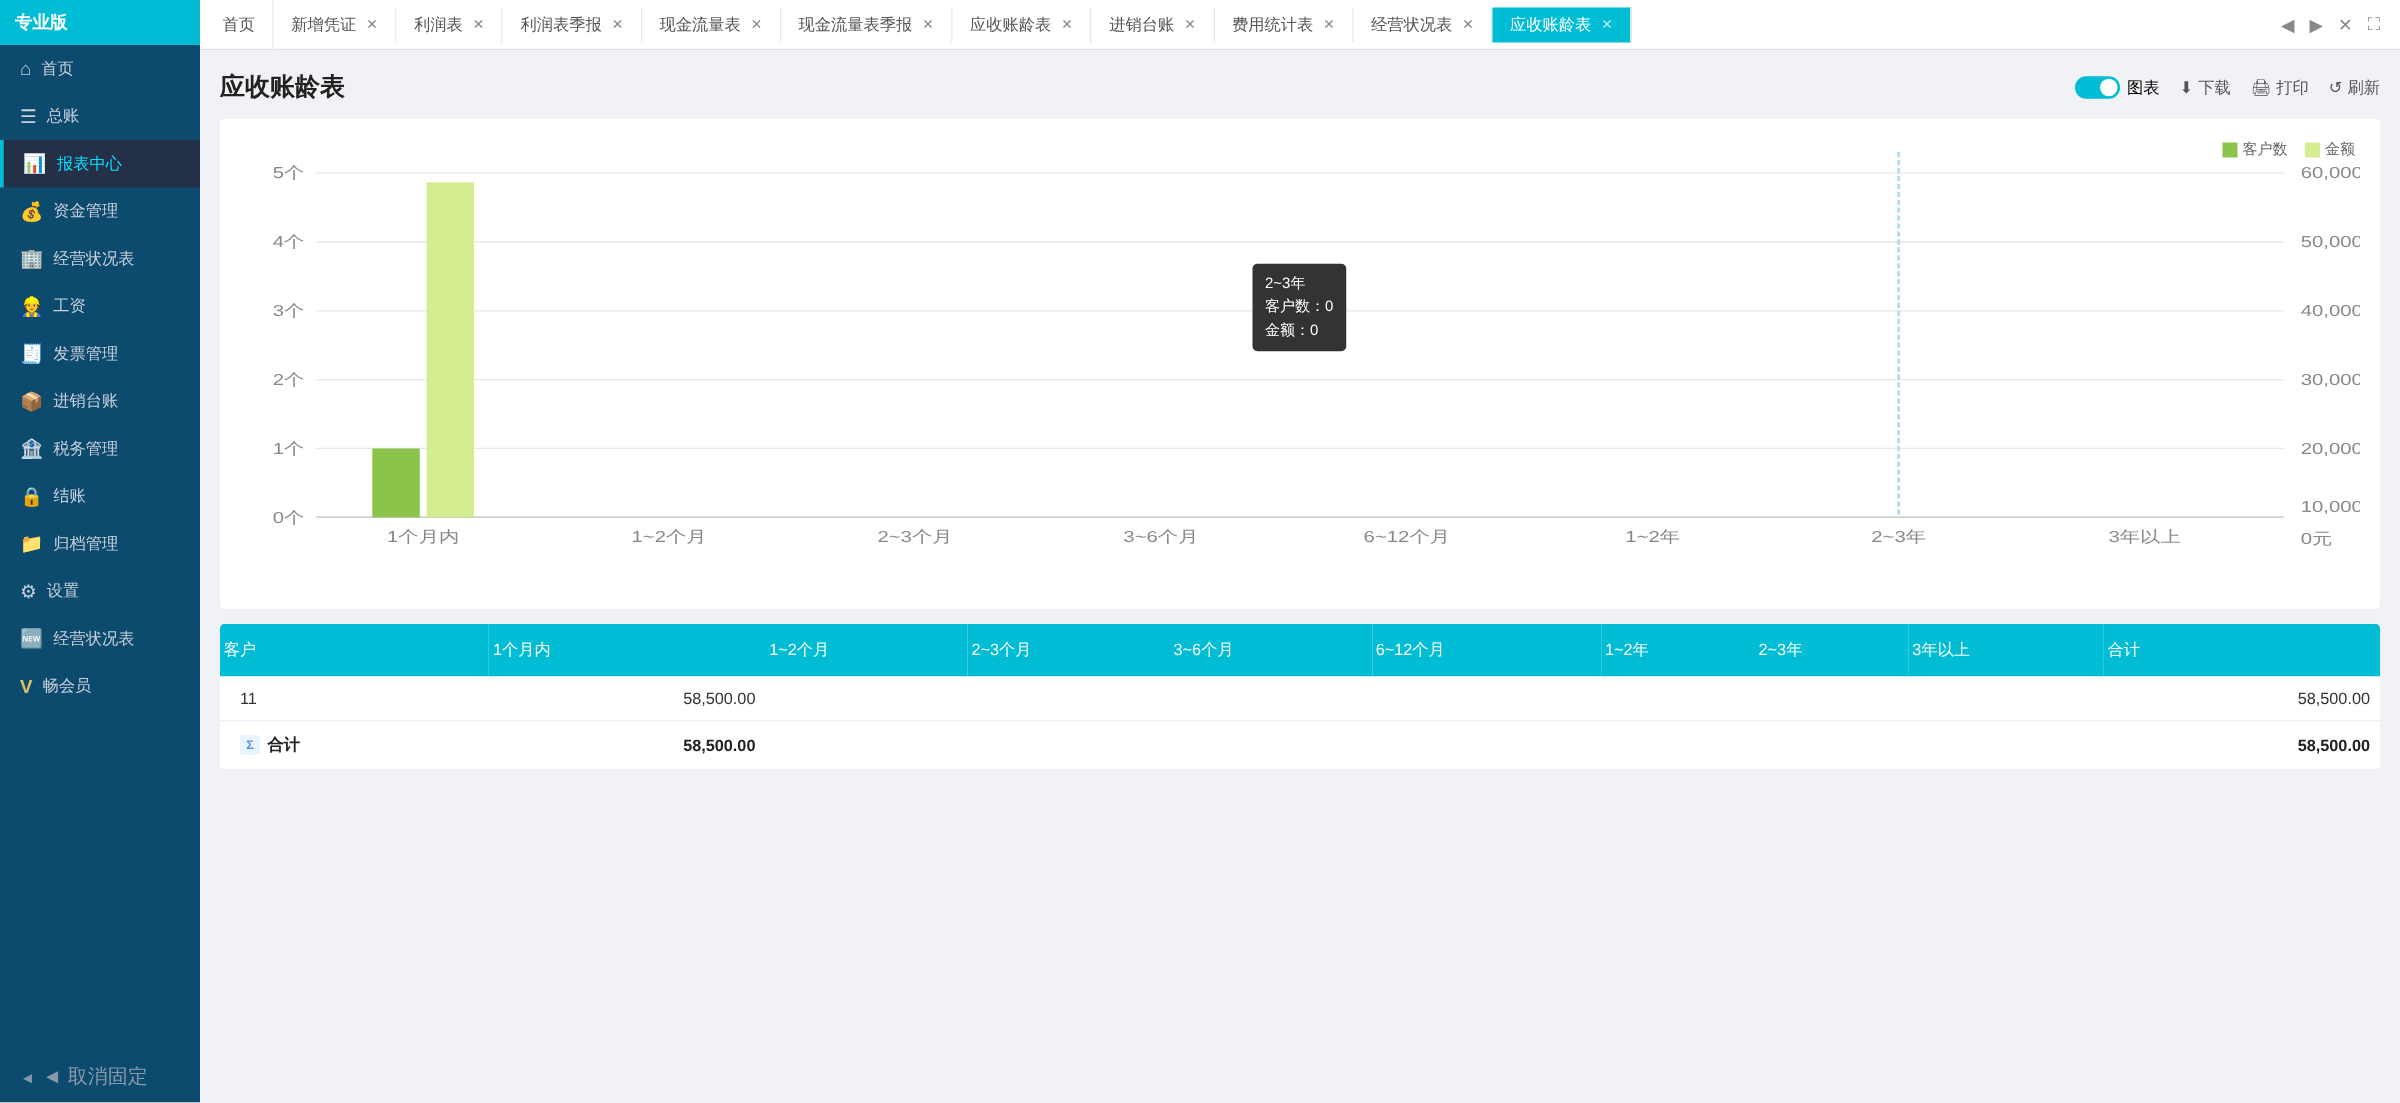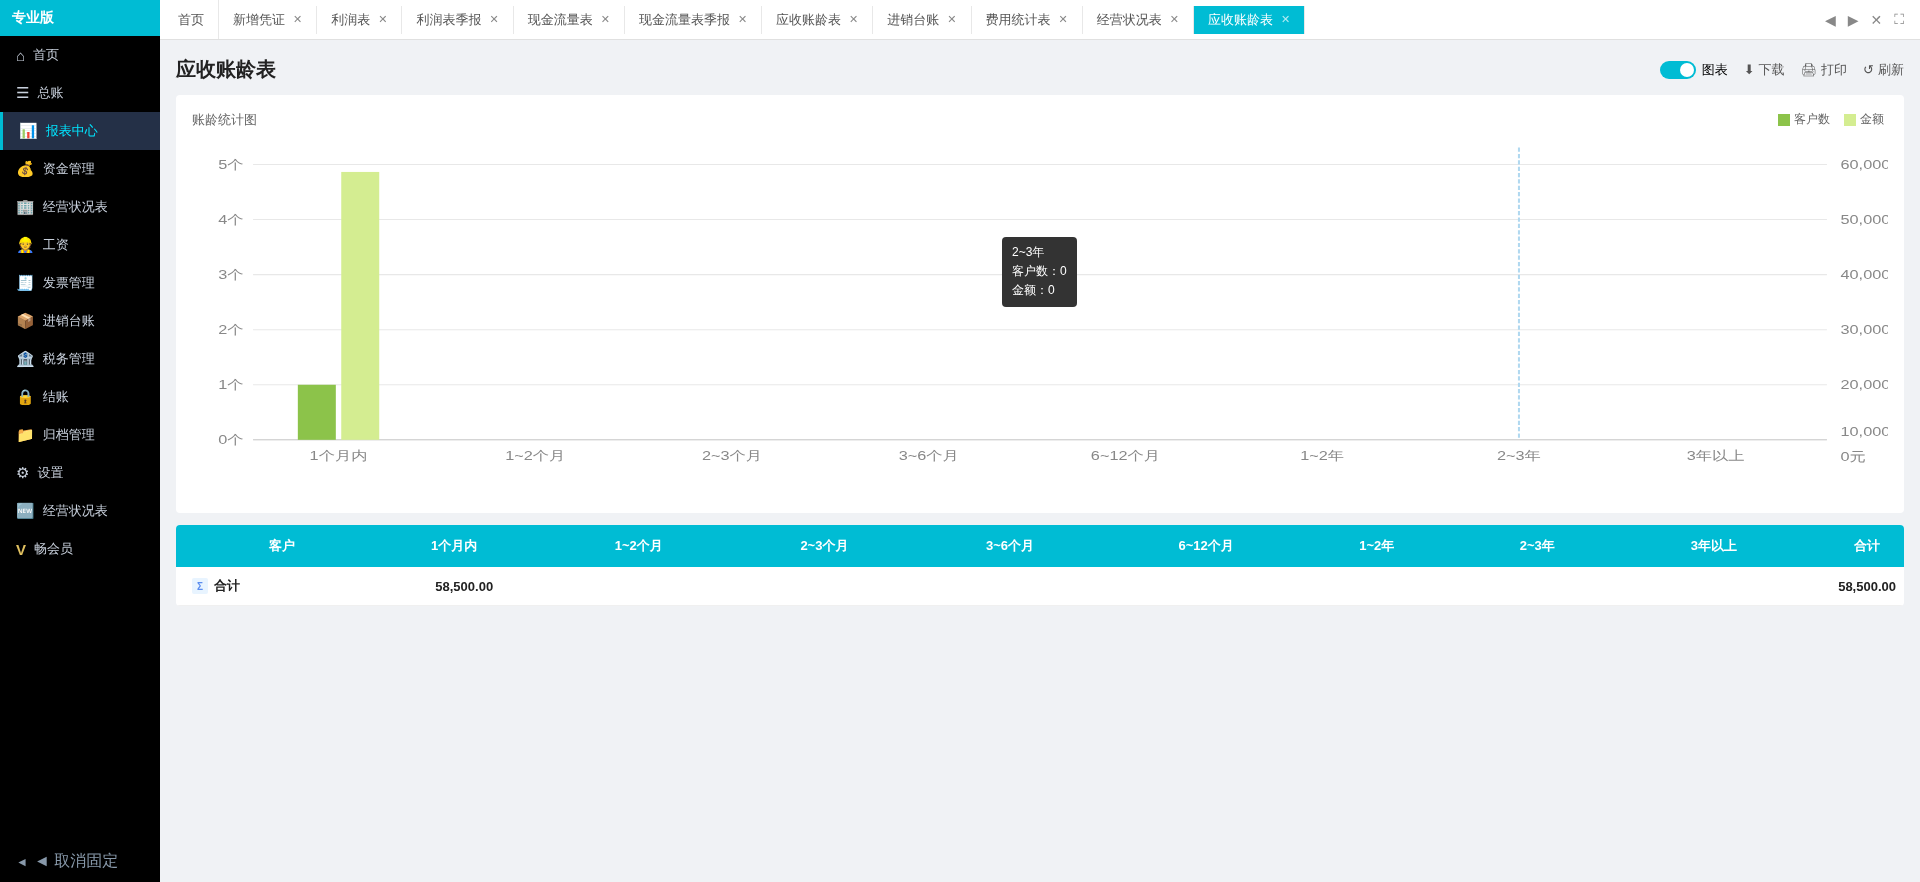--- a/index.html
+++ b/index.html
@@ -2,21 +2,21 @@
 <html><head>
   <meta charset="utf-8">
   <style>
     * { box-sizing: border-box; margin: 0; padding: 0; }
     body { font-family: 'Microsoft YaHei', Arial, sans-serif; font-size: 13px; background: #f0f2f5; display: flex; height: 882px; overflow: hidden; }
 
     
     .sidebar {
       width: 160px;
       min-width: 160px;
-      background: #000000;
+      background: #0c4a6e;
       color: #c8d0dc;
       display: flex;
       flex-direction: column;
       height: 100%;
     }
     .sidebar-logo {
       background: #00bcd4;
       padding: 6px 12px;
       font-size: 14px;
       font-weight: bold;
@@ -219,23 +219,23 @@
       border-collapse: collapse;
       background: #fff;
       border-radius: 4px;
       overflow: hidden;
     }
     .data-table thead tr {
       background: #00bcd4;
       color: #fff;
     }
     .data-table thead th {
-      padding: 12px 24px;
-      text-align: right;
-      font-weight: bold;
+      padding: 12px 3px;
+      text-align: left;
+      font-weight: normal;
       font-size: 13px;
     }
     .data-table tbody tr {
       border-bottom: 1px solid #f0f0f0;
     }
     .data-table tbody td {
       padding: 10px 8px;
       text-align: right;
       font-size: 13px;
       color: #333;
@@ -409,21 +409,20 @@
           <span>打印</span>
         </div>
         <div class="action-btn">
           <span>↺</span>
           <span>刷新</span>
         </div>
       </div>
     </div>
 
     <div class="chart-container">
-      <div class="chart-title">账龄统计图</div>
       <div class="chart-legend">
         <div class="legend-item">
           <div class="legend-color" style="background:#8cc34a;"></div>
           <span>客户数</span>
         </div>
         <div class="legend-item">
           <div class="legend-color" style="background:#d4ed91;"></div>
           <span>金额</span>
         </div>
       </div>
@@ -493,20 +492,32 @@
           <th>2~3个月</th>
           <th>3~6个月</th>
           <th>6~12个月</th>
           <th>1~2年</th>
           <th>2~3年</th>
           <th>3年以上</th>
           <th>合计</th>
         </tr>
       </thead>
       <tbody>
+        <tr class="table-row">
+          <td>11</td>
+          <td>58,500.00</td>
+          <td></td>
+          <td></td>
+          <td></td>
+          <td></td>
+          <td></td>
+          <td></td>
+          <td></td>
+          <td>58,500.00</td>
+        </tr>
         <tr class="total-row">
           <td>
             <span class="total-icon">Σ</span>
             <span>合计</span>
           </td>
           <td>58,500.00</td>
           <td></td>
           <td></td>
           <td></td>
           <td></td>

